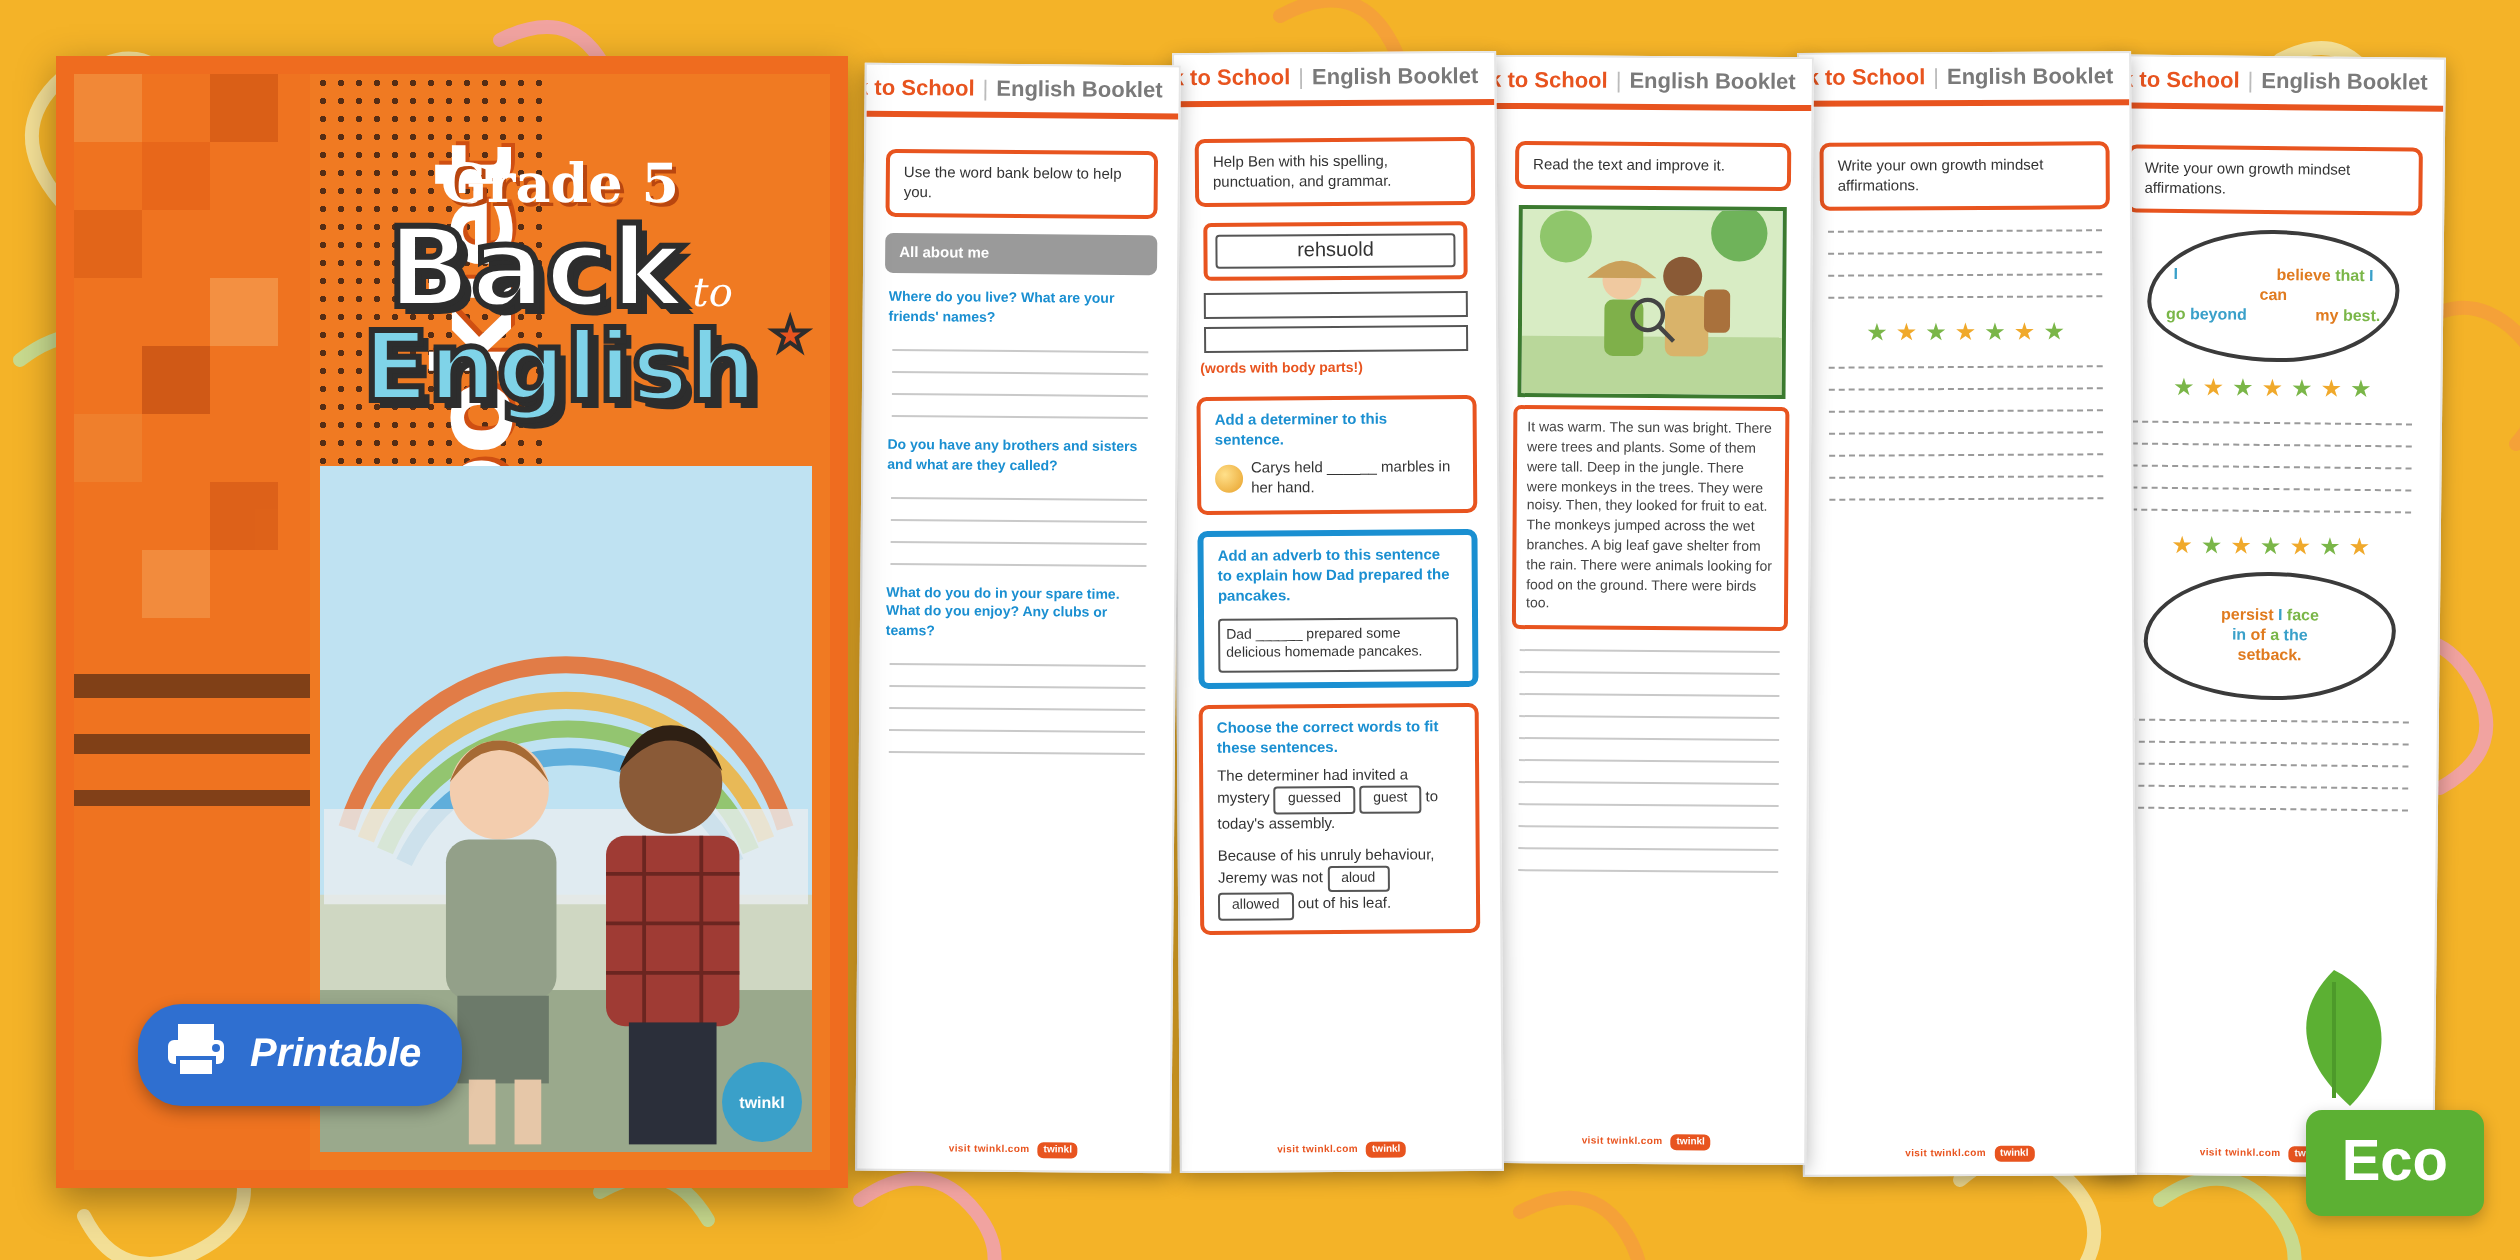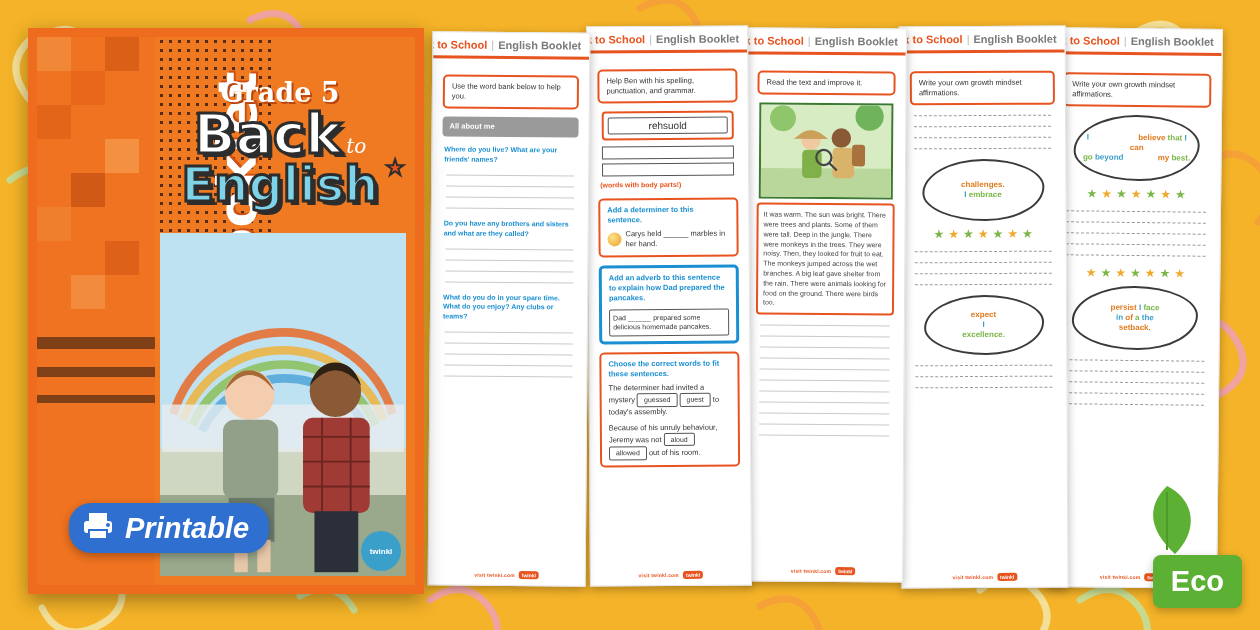--- a/index.html
+++ b/index.html
@@ -111,21 +111,21 @@
     position:absolute;left:123px;top:196px;right:9px;bottom:9px;
     background:linear-gradient(#bfe6f5 0%,#d8eef8 55%,#cfd8c8 56%,#b9c5aa 100%);
     overflow:hidden;
   }
   .printable{
     position:absolute;left:32px;bottom:32px;
     background:#2f6fd0;color:#fff;border-radius:22px;
     display:flex;align-items:center;gap:10px;padding:8px 20px 8px 12px;
     box-shadow:0 3px 8px rgba(0,0,0,.3);
   }
-  .printable .txt{font-size:29px;font-weight:bold;font-style:italic;}
+  .printable .txt{font-size:20px;font-weight:bold;font-style:italic;}
 
   #ecobadge{
     position:absolute;right:18px;bottom:22px;
     background:#5cb033;color:#fff;border-radius:8px;
     padding:10px 18px;display:flex;align-items:baseline;gap:10px;
     box-shadow:0 3px 8px rgba(0,0,0,.25);
   }
   #ecobadge .ink{font-size:30px;font-weight:bold;}
   #ecobadge .eco{font-size:29px;font-weight:bold;}
   #leaf{position:absolute;right:55px;bottom:68px;}
@@ -237,47 +237,33 @@
       <span class="h1">Back to School</span>
       <span class="sep">|</span>
       <span class="h2">English Booklet</span>
     </div>
     <div style="position:absolute;top:36px;left:0;right:0;">
       <div class="boxq">Write your own growth mindset affirmations.</div>
       <div class="dline"></div>
         <div class="dline"></div>
         <div class="dline"></div>
       <div class="dline"></div>
-      <div class="cloud" style="position:relative;margin:8px auto 0;width:118px;height:58px;font-size:8px;">
-        <div style="padding:6px;">
-          <span style="color:#e07b1f;">challenges.</span><br>
-          <span style="color:#3aa0c9;">I</span>
-          <span style="color:#7ab648;">embrace</span>
-        </div>
-      </div>
       <div class="stars">
         <span class="star g">★</span>
           <span class="star o">★</span>
           <span class="star g">★</span>
         <span class="star o">★</span>
           <span class="star g">★</span>
           <span class="star o">★</span>
         <span class="star g">★</span>
       </div>
       <div class="dline"></div>
         <div class="dline"></div>
         <div class="dline"></div>
       <div class="dline"></div>
-      <div class="cloud" style="position:relative;margin:8px auto 0;width:116px;height:56px;font-size:8px;">
-        <div style="padding:6px;">
-          <span style="color:#e07b1f;">expect</span><br>
-          <span style="color:#3aa0c9;">I</span><br>
-          <span style="color:#7ab648;">excellence.</span>
-        </div>
-      </div>
       <div class="dline"></div>
         <div class="dline"></div>
         <div class="dline"></div>
     </div>
     <div class="footer">
       <span class="url">visit twinkl.com</span>
       <span class="twinkl-badge">twinkl</span>
     </div>
   </div>
 
@@ -357,21 +343,21 @@
         <div style="margin-top:4px;">
           <span>The determiner had invited a mystery</span>
           <span class="inputbox">guessed</span>
           <span class="inputbox">guest</span>
           <span>to today's assembly.</span>
         </div>
         <div style="margin-top:6px;">
           <span>Because of his unruly behaviour, Jeremy was not</span>
           <span class="inputbox">aloud</span>
           <span class="inputbox">allowed</span>
-          <span>out of his room.</span>
+          <span>out of his leaf.</span>
         </div>
       </div>
     </div>
     <div class="footer">
       <span class="url">visit twinkl.com</span>
       <span class="twinkl-badge">twinkl</span>
     </div>
   </div>
 
   <div class="sheet" id="p1" style="left:430px;top:32px;width:156px;height:552px;transform:rotate(0.5deg);">

